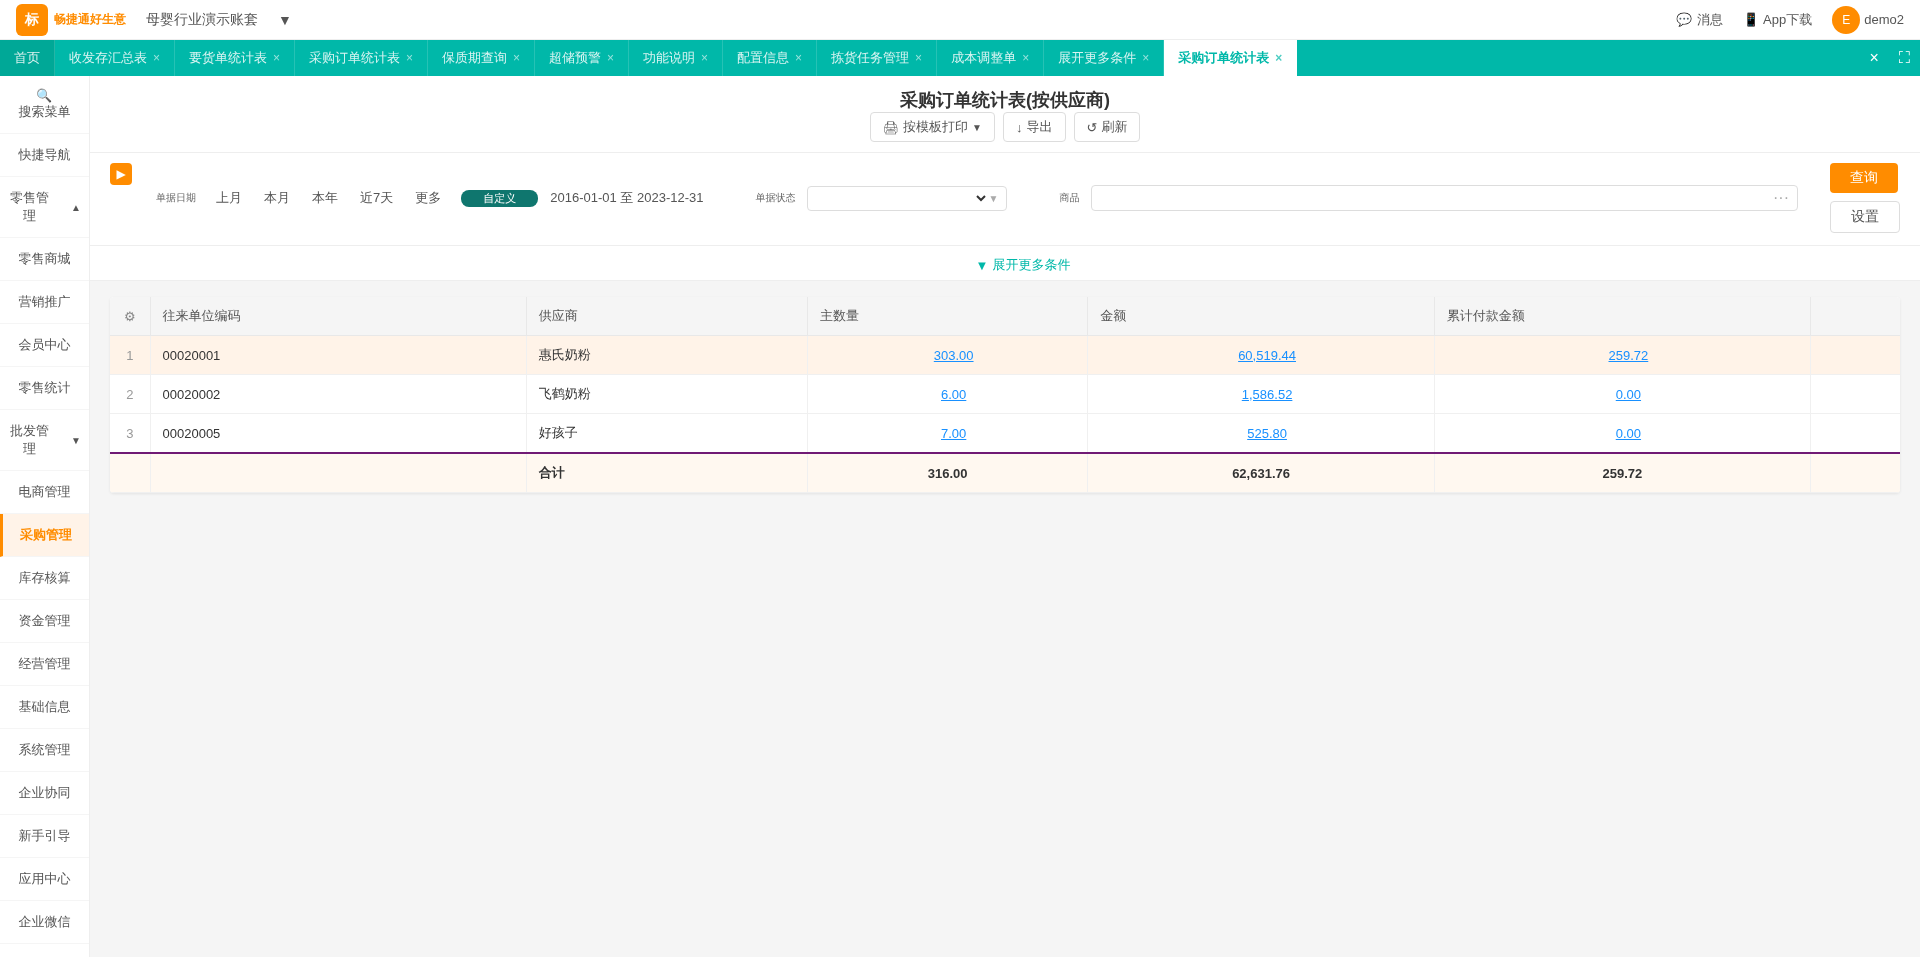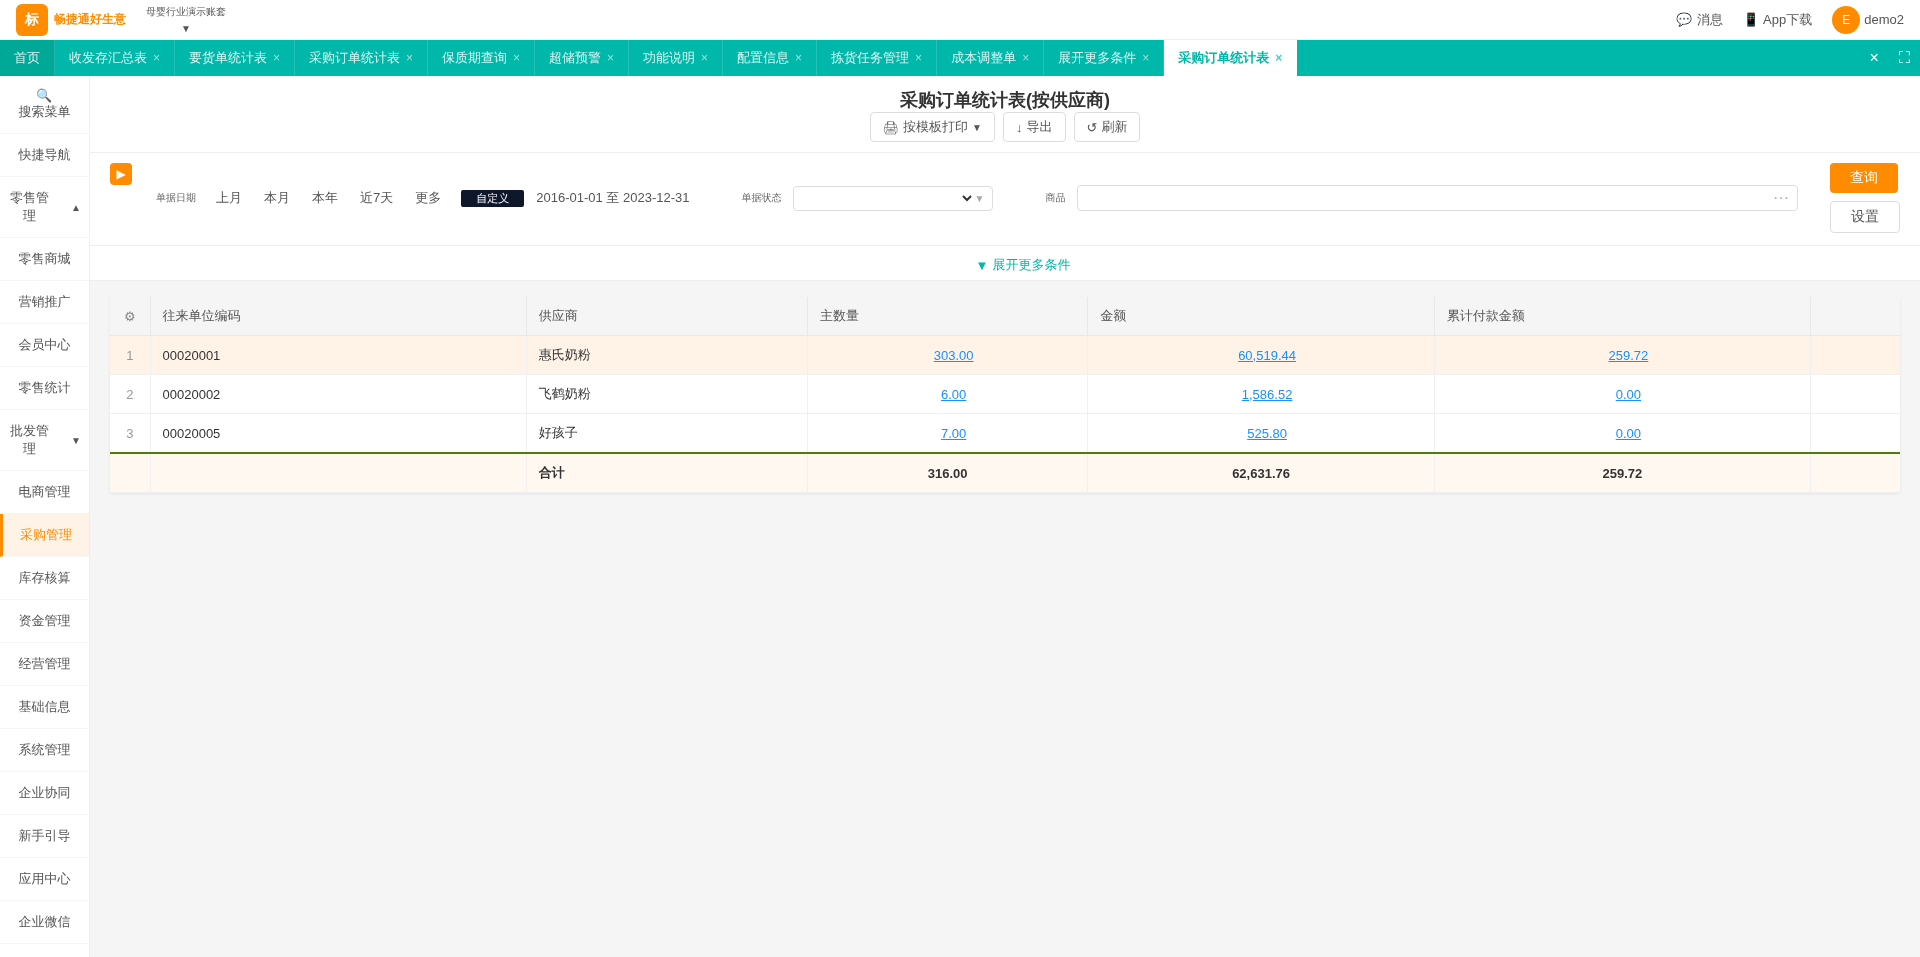--- a/index.html
+++ b/index.html
@@ -3,76 +3,76 @@
   <meta charset="utf-8">
   <style>
     * { margin: 0; padding: 0; box-sizing: border-box; }
     body { font-family: 'Microsoft YaHei', Arial, sans-serif; font-size: 13px; background: #f5f5f5; width: 1920px; min-height: 957px; overflow-x: hidden; }
 
     
     .top-bar { height: 40px; background: #fff; display: flex; align-items: center; padding: 0 16px; border-bottom: 1px solid #eee; position: relative; }
     .logo-area { display: flex; align-items: center; gap: 6px; }
     .logo-icon { width: 32px; height: 32px; background: #ff8c00; border-radius: 6px; display: flex; align-items: center; justify-content: center; color: white; font-size: 14px; font-weight: bold; }
     .logo-text { color: #ff8c00; font-size: 12px; font-weight: bold; line-height: 1.2; }
-    .company-selector { margin-left: 20px; display: flex; align-items: center; gap: 4px; color: #555; font-size: 10px; cursor: pointer; flex-direction: column; }
+    .company-selector { margin-left: 20px; display: flex; align-items: center; gap: 20px; color: #555; font-size: 14px; cursor: pointer; }
     .top-right { margin-left: auto; display: flex; align-items: center; gap: 20px; }
     .top-right-item { display: flex; align-items: center; gap: 4px; color: #555; font-size: 13px; cursor: pointer; }
     .avatar { width: 28px; height: 28px; border-radius: 50%; background: #ff8c00; display: flex; align-items: center; justify-content: center; color: white; font-size: 12px; }
 
     
     .nav-tabs { height: 36px; background: #00b8a9; display: flex; align-items: center; padding: 0 0 0 0; overflow: hidden; }
     .nav-tab { height: 36px; padding: 0 14px; display: flex; align-items: center; color: rgba(255,255,255,0.85); font-size: 13px; cursor: pointer; white-space: nowrap; border-right: 1px solid rgba(255,255,255,0.15); position: relative; flex-shrink: 0; }
     .nav-tab.active { background: #fff; color: #00b8a9; font-weight: bold; }
     .nav-tab .close-btn { margin-left: 6px; font-size: 12px; opacity: 0.7; }
     .nav-tab-home { background: #00a897; }
     .nav-tab-close-all { margin-left: auto; padding: 0 10px; color: white; cursor: pointer; font-size: 16px; }
     .nav-tab-maximize { padding: 0 10px; color: white; cursor: pointer; font-size: 16px; }
 
     
     .layout { display: flex; height: calc(957px - 76px); }
 
     
     .sidebar { width: 90px; background: #fff; border-right: 1px solid #eee; display: flex; flex-direction: column; overflow-y: auto; flex-shrink: 0; }
     .sidebar-item { padding: 12px 8px; text-align: center; color: #555; font-size: 13px; cursor: pointer; border-bottom: 1px solid #f5f5f5; }
-    .sidebar-item.active { color: #ff8c00; background: #fff3e8; font-weight: normal; border-left: 3px solid #ff8c00; }
+    .sidebar-item.active { color: #ff8c00; background: #fff3e8; font-weight: bold; border-left: 3px solid #ff8c00; }
     .sidebar-item.has-arrow { display: flex; align-items: center; justify-content: center; gap: 20px; }
     .sidebar-arrow { font-size: 10px; }
 
     
     .main-content { flex: 1; background: #f5f5f5; overflow: auto; padding: 0; }
 
     
     .page-header { background: #fff; padding: 12px 20px 0 20px; border-bottom: 1px solid #eee; }
     .page-title-row { display: flex; align-items: center; justify-content: space-between; margin-bottom: 10px; flex-direction: column; }
     .page-title { font-size: 18px; font-weight: bold; color: #333; }
     .header-actions { display: flex; align-items: center; gap: 8px; }
     .btn-print { display: flex; align-items: center; gap: 4px; padding: 5px 12px; border: 1px solid #ddd; background: #fff; border-radius: 4px; cursor: pointer; font-size: 13px; color: #555; }
     .btn-export { display: flex; align-items: center; gap: 4px; padding: 5px 12px; border: 1px solid #ddd; background: #fff; border-radius: 4px; cursor: pointer; font-size: 13px; color: #555; }
     .btn-refresh { display: flex; align-items: center; gap: 4px; padding: 5px 12px; border: 1px solid #ddd; background: #fff; border-radius: 4px; cursor: pointer; font-size: 13px; color: #555; }
     .filter-row { display: flex; align-items: center; gap: 12px; margin-bottom: 8px; flex-wrap: wrap; }
     .filter-label { color: #666; font-size: 10px; white-space: nowrap; }
     .filter-quick-dates { display: flex; gap: 6px; }
     .quick-date-btn { padding: 2px 8px; border: none; background: none; cursor: pointer; font-size: 13px; color: #555; }
     .date-range { display: flex; align-items: center; gap: 6px; font-size: 13px; color: #555; }
-    .custom-tag { background: #0f172a; color: white; padding: 1px 15px; border-radius: 2px; font-size: 11px; }
+    .custom-tag { background: #0f766e; color: white; padding: 1px 22px; border-radius: 8px; font-size: 11px; }
     .filter-expand { display: flex; align-items: center; gap: 4px; color: #00b8a9; cursor: pointer; font-size: 13px; margin-top: 4px; justify-content: center; }
     .orange-toggle { background: #ff8c00; color: white; border: none; border-radius: 4px; width: 22px; height: 22px; cursor: pointer; display: flex; align-items: center; justify-content: center; font-size: 12px; margin-right: 12px; flex-shrink: 0; }
 
     
     .table-area { padding: 16px 20px; background: #f5f5f5; }
     .data-table { width: 100%; border-collapse: collapse; background: #fff; border-radius: 4px; overflow: hidden; box-shadow: 0 1px 3px rgba(0,0,0,0.08); }
     .data-table th { background: #f5f5f5; padding: 10px 12px; text-align: left; font-weight: normal; color: #555; font-size: 13px; border-bottom: 1px solid #e8e8e8; border-right: 1px solid #e8e8e8; }
     .data-table th:last-child { border-right: none; }
     .data-table td { padding: 10px 12px; border-bottom: 1px solid #f0f0f0; border-right: 1px solid #f0f0f0; font-size: 13px; color: #333; }
     .data-table td:last-child { border-right: none; }
     .data-table tr.selected td { background: #fff3e8; }
     .data-table .number-cell { color: #1890ff; text-align: center; text-decoration: underline; cursor: pointer; padding-left: 24px; }
     .data-table .index-cell { text-align: center; color: #999; }
     .data-table .settings-col { width: 40px; text-align: center; }
-    .footer-row td { background: #fff8f0; font-weight: bold; color: #333; border-top: 2px solid #4d7c0f; }
+    .footer-row td { background: #fff8f0; font-weight: bold; color: #333; border-top: 2px solid #701a75; }
 
     
     .btn-query { background: #ff8c00; color: white; border: none; padding: 6px 20px; border-radius: 4px; cursor: pointer; font-size: 14px; display: block; margin-bottom: 8px; }
     .btn-settings { background: #fff; color: #555; border: 1px solid #ddd; padding: 6px 20px; border-radius: 4px; cursor: pointer; font-size: 14px; display: block; }
 
     .query-btn-col { display: flex; flex-direction: column; align-items: flex-start; margin-left: auto; padding-left: 20px; }
 
     .select-wrap { display: flex; align-items: center; border: 1px solid #ddd; border-radius: 4px; padding: 3px 8px; min-width: 180px; background: #fff; }
     .select-wrap select { border: none; outline: none; font-size: 13px; color: #333; flex: 1; background: transparent; }
 

